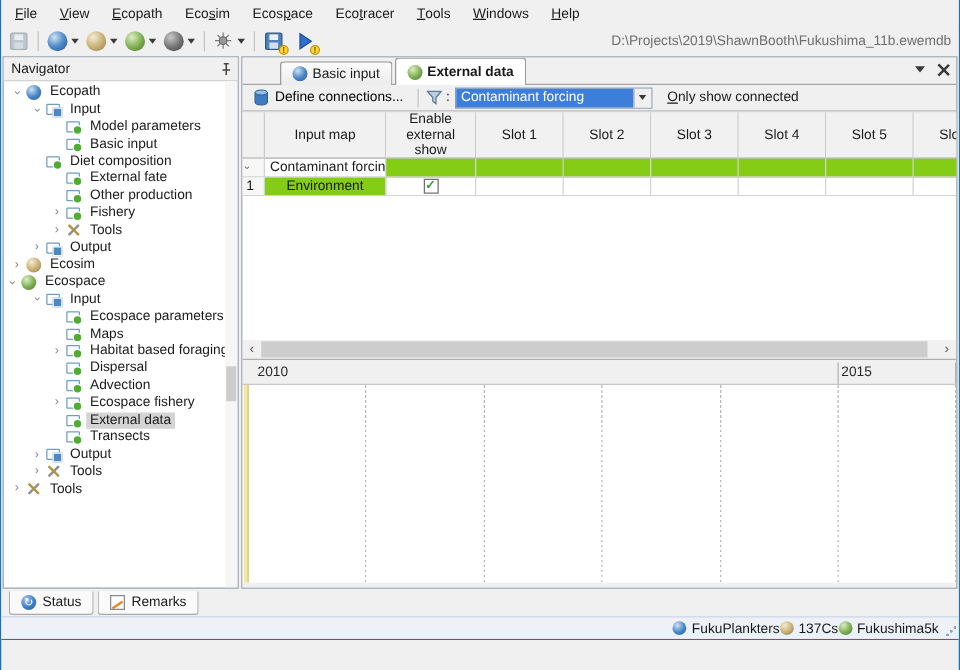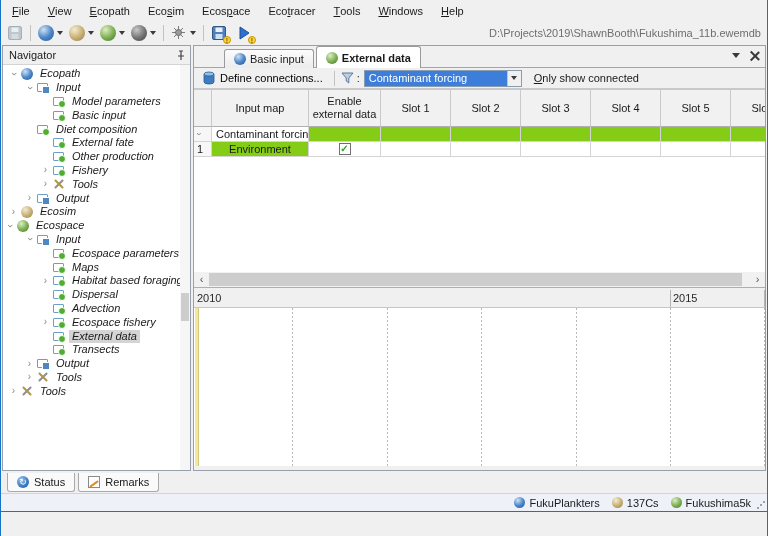--- a/index.html
+++ b/index.html
@@ -52,21 +52,21 @@
   .exp.open{transform:rotate(90deg);}
   .tree-icon{width:13px;height:12px;flex:0 0 auto;margin-right:4px;position:relative;display:inline-flex;align-items:center;justify-content:center;}
   .tree-icon .globe{width:12px;height:12px;}
   .icon-form-folder-icon,.icon-form-leaf-icon{width:11px;height:9px;background:#fff;border:1px solid #6f9ec4;border-radius:1px;position:relative;}
   .icon-form-folder-icon::after{content:'';position:absolute;right:-3px;bottom:-3px;width:6px;height:6px;background:#4f88c0;border:1px solid #fff;}
   .icon-form-leaf-icon::after{content:'';position:absolute;right:-3px;bottom:-3px;width:6px;height:6px;background:#4fae32;border:1px solid #fff;border-radius:50%;}
   .icon-tools-icon{width:12px;height:12px;position:relative;}
   .icon-tools-icon::before,.icon-tools-icon::after{content:'';position:absolute;left:5px;top:0;width:2px;height:12px;border-radius:1px;}
   .icon-tools-icon::before{background:#8f8f8f;transform:rotate(45deg);}
   .icon-tools-icon::after{background:#b3953f;transform:rotate(-45deg);}
-  .tree-label{padding:0 3px;line-height:13px;font-style:italic;}
+  .tree-label{padding:0 3px;line-height:13px;}
   
   .main-panel{flex:1;margin:1px 1px 1px 0;border:1px solid #98a0ab;background:#fff;display:flex;flex-direction:column;overflow:hidden;}
   .tabstrip{height:22px;background:#f0f0f0;border-bottom:1px solid #a5a5a5;display:flex;align-items:flex-end;padding-left:30px;position:relative;}
   .tabs{display:flex;align-items:flex-end;}
   .tab{display:flex;align-items:center;gap:4px;height:19px;padding:0 9px;margin-right:2px;
     border:1px solid #9a9a9a;border-bottom:none;border-radius:3px 3px 0 0;
     background:linear-gradient(#fcfcfc,#ececec);position:relative;top:1px;}
   .tab.active{height:22px;background:#fff;font-weight:bold;top:1px;z-index:2;}
   .tab-icon{width:12px;height:12px;}
   .tabstrip-icons{position:absolute;right:6px;top:5px;display:flex;align-items:center;gap:10px;}
@@ -122,21 +122,21 @@
   .b-tab{display:flex;align-items:center;gap:5px;height:19px;padding:0 9px;background:#fafafa;
     border:1px solid #a9a9a9;border-top:none;border-radius:0 0 3px 3px;}
   .icon-status-icon{width:12px;height:12px;border-radius:50%;flex:0 0 auto;
     background:radial-gradient(circle at 35% 30%, #9fc4ea, #3d7ec9 55%, #215f9e);
     color:#fff;font-size:9px;display:flex;align-items:center;justify-content:center;line-height:1;}
   .icon-status-icon::after{content:'↻';}
   .icon-remarks-icon{width:12px;height:12px;background:#fff;border:1px solid #8a8a8a;position:relative;flex:0 0 auto;}
   .icon-remarks-icon::after{content:'';position:absolute;left:0px;top:6px;width:10px;height:2px;background:#e08a2e;transform:rotate(-35deg);}
   
   .statusbar{height:18px;background:#eef2f8;border-top:1px solid #ccd5e2;display:flex;align-items:center;
-    justify-content:flex-end;gap:12px;padding-right:16px;position:relative;}
+    justify-content:flex-end;padding-right:16px;position:relative;}
   .sb-item{display:flex;align-items:center;gap:4px;}
   .sb-icon{width:11px;height:11px;}
   .grip{position:absolute;right:2px;bottom:2px;width:9px;height:9px;
     background:radial-gradient(circle at 2px 8px,#9aa4b0 1px,transparent 1.3px),
                radial-gradient(circle at 5px 5px,#9aa4b0 1px,transparent 1.3px),
                radial-gradient(circle at 8px 2px,#9aa4b0 1px,transparent 1.3px);}
   .bottom-border{height:1px;background:#1673c8;}
   
   .svg-icon{display:inline-flex;align-items:center;justify-content:center;}
 </style>
@@ -443,21 +443,21 @@
           <div class="combo-value">Contaminant forcing</div>
           <div class="combo-arrow"></div>
         </div>
         <span class="only-connected" id="only-connected"><u>O</u>nly show connected</span>
       </div>
 
       <div class="grid" id="grid">
           <div class="g-row g-head">
             <div class="g-cell" style="width: 18px;"></div>
             <div class="g-cell" style="width: 97px;">Input map</div>
-            <div class="g-cell" style="width: 72px;">Enable external data</div>
+            <div class="g-cell" style="width: 72px;">Enable external show</div>
             <div class="g-cell" style="width: 70px;">Slot 1</div>
             <div class="g-cell" style="width: 70px;">Slot 2</div>
             <div class="g-cell" style="width: 70px;">Slot 3</div>
             <div class="g-cell" style="width: 70px;">Slot 4</div>
             <div class="g-cell" style="width: 70px;">Slot 5</div>
             <div class="g-cell" style="width: 70px;">Slot 6</div>
           </div>
           <div class="g-row g-body-row">
             <div class="g-cell g-rowhead" style="width: 18px;">
               <span class="group-chev">›</span>
@@ -490,21 +490,21 @@
       <div class="hscroll">
         <div class="hs-arrow">‹</div>
         <div class="hs-track">
           <div class="hs-thumb"></div>
         </div>
         <div class="hs-arrow">›</div>
       </div>
 
       <div class="divider"></div>
       <div class="tl-header" id="tl-header">
-          <span class="tl-label" style="left: 3px;">2010</span>
+          <span class="tl-label" style="left: 12px;">2010</span>
           <span class="tl-label" style="left: 479px;">2015</span>
           <div class="tl-tick" style="left: 476px;"></div>
           <div class="tl-tick" style="left: 570px;"></div>
         </div>
       <div class="tl-body" id="tl-body">
           <div class="tl-grid" style="left: 98px;"></div>
           <div class="tl-grid" style="left: 193px;"></div>
           <div class="tl-grid" style="left: 287px;"></div>
           <div class="tl-grid" style="left: 382px;"></div>
           <div class="tl-grid" style="left: 476px;"></div>

